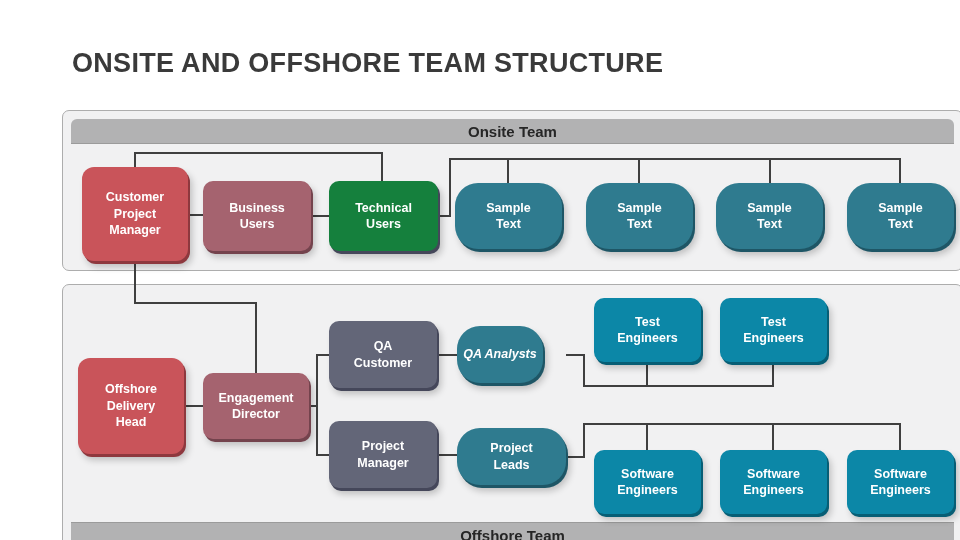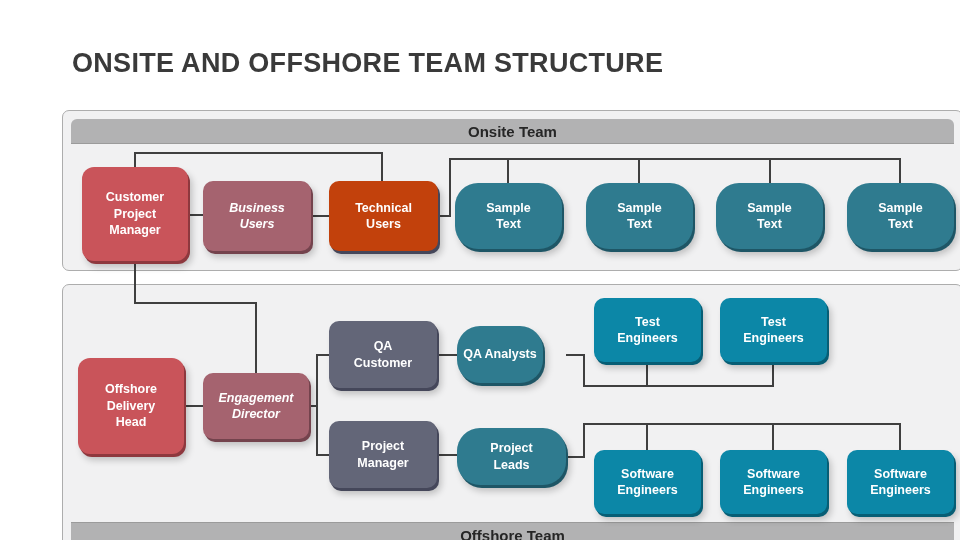--- a/index.html
+++ b/index.html
@@ -17,21 +17,21 @@
   .panel-header.bottom { bottom:0; border-radius:0 0 6px 6px; border-top:1px solid #9b9b9b; }
 
   .connectors { position:absolute; inset:0; z-index:2; }
   .line { position:absolute; background:#3f3f3f; }
 
   .nodes { position:absolute; inset:0; z-index:3; }
   .node { position:absolute; border-radius:10px; color:#ffffff; font-weight:bold;
           font-size:12.5px; line-height:1.32; display:flex; align-items:center; justify-content:center;
           text-align:center; white-space:pre-line; padding:4px; }
   .node.red   { background:#c9545a; box-shadow:2px 3px 0 #8e383e, 4px 6px 7px rgba(0,0,0,.22); border-radius:12px; }
-  .node.mauve { background:#a5636f; box-shadow:2px 3px 0 #74434d, 4px 6px 7px rgba(0,0,0,.22);font-style:italic; }
+  .node.mauve { background:#a5636f; box-shadow:2px 3px 0 #74434d, 4px 6px 7px rgba(0,0,0,.22); }
   .node.slate { background:#636678; box-shadow:2px 3px 0 #45475a, 4px 6px 7px rgba(0,0,0,.22); }
   .node.teal  { background:#2f7b8f; box-shadow:2px 3px 0 #1e5666, 4px 6px 7px rgba(0,0,0,.22);border-radius:23px; }
   .node.teal2 { background:#0c87a7; box-shadow:2px 3px 0 #075e75, 4px 6px 7px rgba(0,0,0,.22); }
 </style>
 </head>
 <body>
 
 <div class="slide">
 
   <div class="title">ONSITE AND OFFSHORE TEAM STRUCTURE</div>
@@ -87,39 +87,39 @@
     <div class="line" style="left:859px;top:383px;width:2px;height:27px"></div>
   </div>
 
   <div class="nodes">
 
     <div class="node red" style="left: 42px; top: 127px; width: 106px; height: 94px; background-color: rgb(201, 84, 90);">Customer
 Project
 Manager</div>
     <div class="node mauve" style="left: 163px; top: 141px; width: 108px; height: 70px; background-color: rgb(165, 99, 111);">Business
 Users</div>
-    <div class="node slate" style="left: 289px; top: 141px; width: 109px; height: 70px; background-color: #c2410c;">Technical
+    <div class="node slate" style="left: 289px; top: 141px; width: 109px; height: 70px; background-color: #15803d;">Technical
 Users</div>
     <div class="node teal" style="left: 415px; top: 143px; width: 107px; height: 66px; background-color: rgb(47, 123, 143);">Sample
 Text</div>
     <div class="node teal" style="left: 546px; top: 143px; width: 107px; height: 66px; background-color: rgb(47, 123, 143);">Sample
 Text</div>
     <div class="node teal" style="left: 676px; top: 143px; width: 107px; height: 66px; background-color: rgb(47, 123, 143);">Sample
 Text</div>
     <div class="node teal" style="left: 807px; top: 143px; width: 107px; height: 66px; background-color: rgb(47, 123, 143);">Sample
 Text</div>
 
     <div class="node red" style="left: 38px; top: 318px; width: 106px; height: 96px; background-color: rgb(201, 84, 90);">Offshore
 Delivery
 Head</div>
     <div class="node mauve" style="left: 163px; top: 333px; width: 106px; height: 66px; background-color: rgb(165, 99, 111);">Engagement
 Director</div>
     <div class="node slate" style="left: 289px; top: 281px; width: 108px; height: 67px; background-color: rgb(99, 102, 120);">QA
 Customer</div>
-    <div class="node teal" style="left: 417px; top: 286px; width: 86px; height: 57px; background-color: rgb(47, 123, 143);">QA Analysts</div>
+    <div class="node teal" style="left: 417px; top: 286px; width: 86px; height: 57px; background-color: rgb(47, 123, 143); font-style: italic;">QA Analysts</div>
     <div class="node teal2" style="left: 554px; top: 258px; width: 107px; height: 64px; background-color: rgb(12, 135, 167);">Test
 Engineers</div>
     <div class="node teal2" style="left: 680px; top: 258px; width: 107px; height: 64px; background-color: rgb(12, 135, 167);">Test
 Engineers</div>
     <div class="node slate" style="left: 289px; top: 381px; width: 108px; height: 67px; background-color: rgb(99, 102, 120);">Project
 Manager</div>
     <div class="node teal" style="left: 417px; top: 388px; width: 109px; height: 57px; background-color: rgb(47, 123, 143);">Project
 Leads</div>
     <div class="node teal2" style="left: 554px; top: 410px; width: 107px; height: 64px; background-color: rgb(12, 135, 167);">Software
 Engineers</div>

